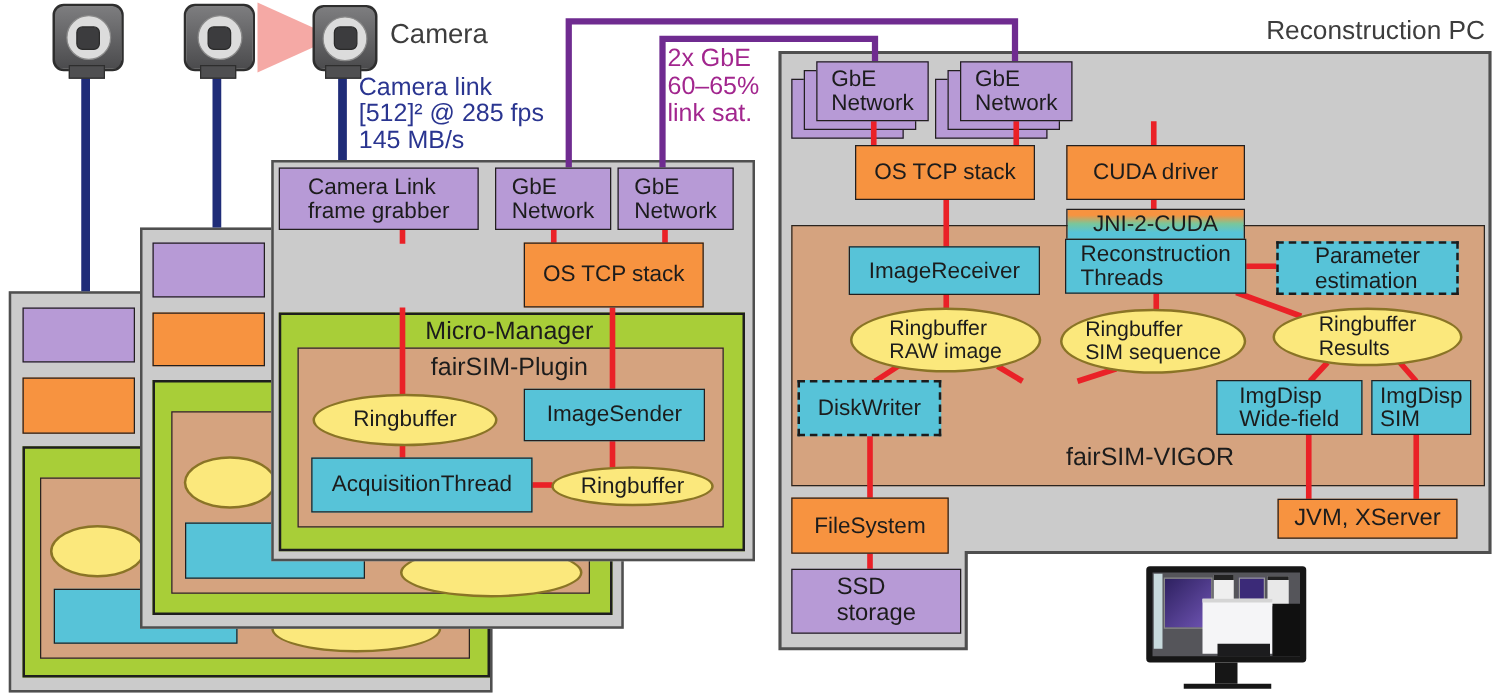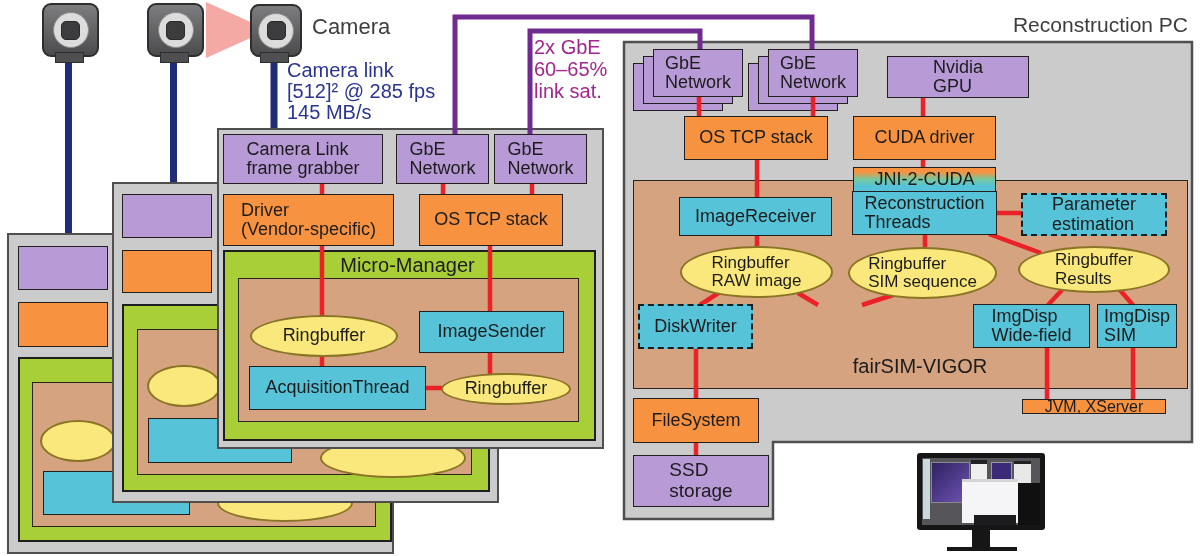--- a/index.html
+++ b/index.html
@@ -48,20 +48,21 @@
   <div class="box purple" style="left:122px;top:194px;width:90px;height:44px"></div>
   <div class="box orange" style="left:122px;top:250px;width:90px;height:43px"></div>
   <div class="box ellipse" style="left:147px;top:365px;width:74px;height:42px"></div>
   <div class="box cyan" style="left:148px;top:418px;width:144px;height:45px"></div>
   <div class="box ellipse" style="left:320px;top:438px;width:146px;height:40px"></div>
 
   <div class="abs gray" style="left:217px;top:128px;width:383px;height:317px"></div>
   <div class="abs green" style="left:223px;top:250px;width:369px;height:187px"></div>
   <div class="lbl" style="left:223px;top:254px;width:369px;text-align:center;font-size:20px">Micro-Manager</div>
   <div class="abs tan" style="left:238px;top:278px;width:339px;height:142px"></div>
+  <div class="lbl" style="left:238px;top:283px;width:339px;text-align:center;font-size:20px">fairSIM-Plugin</div>
 
   <svg class="abs" style="left:0;top:0" width="1200" height="556">
     <polygon points="624,42 1192,42 1192,442 773,442 773,519 624,519" fill="#cbcbcb" stroke="#4f4f4f" stroke-width="2.5"></polygon>
   </svg>
   <div class="abs tan" style="left:633px;top:180px;width:553px;height:207px"></div>
   <div class="lbl" style="left:770px;top:355px;width:300px;text-align:center;font-size:20px">fairSIM-VIGOR</div>
 
   <div class="box purple" style="left:633px;top:63px;width:90px;height:48px"></div>
   <div class="box purple" style="left:643px;top:56px;width:90px;height:48px"></div>
   <div class="box purple" style="left:748px;top:63px;width:90px;height:48px"></div>
@@ -107,54 +108,50 @@
       <line x1="696" y1="442" x2="696" y2="456"></line>
     </g>
   </svg>
 
   <div class="box purple" style="left:223px;top:134px;width:160px;height:50px">Camera Link
 frame grabber</div>
   <div class="box purple" style="left:396px;top:134px;width:93px;height:50px">GbE
 Network</div>
   <div class="box purple" style="left:494px;top:134px;width:93px;height:50px">GbE
 Network</div>
-  <div class="box orange" style="left:223px;top:194px;width:171px;height:52px">Driver
-(Vendor-specific)</div>
   <div class="box orange" style="left:419px;top:194px;width:144px;height:52px">OS TCP stack</div>
   <div class="box ellipse" style="left:250px;top:315px;width:148px;height:42px">Ringbuffer</div>
   <div class="box cyan" style="left:249px;top:366px;width:177px;height:44px">AcquisitionThread</div>
   <div class="box cyan" style="left:419px;top:311px;width:145px;height:42px">ImageSender</div>
   <div class="box ellipse" style="left:441px;top:373px;width:130px;height:32px">Ringbuffer</div>
 
   <div class="box purple" style="left:653px;top:49px;width:90px;height:48px">GbE
 Network</div>
   <div class="box purple" style="left:768px;top:49px;width:90px;height:48px">GbE
 Network</div>
-  <div class="box purple" style="left:887px;top:56px;width:142px;height:42px">Nvidia
-GPU</div>
   <div class="box orange" style="left:684px;top:116px;width:144px;height:44px">OS TCP stack</div>
   <div class="box orange" style="left:853px;top:116px;width:143px;height:44px">CUDA driver</div>
   <div class="box" style="left:853px;top:167px;width:143px;height:25px;background:linear-gradient(180deg,#f79340 0%,#f79340 18%,#79c79b 48%,#57c3d8 78%)">JNI-2-CUDA</div>
   <div class="box cyan" style="left:852px;top:191px;width:145px;height:44px">Reconstruction
 Threads</div>
   <div class="box cyan" style="left:679px;top:197px;width:153px;height:39px">ImageReceiver</div>
   <div class="box cyan dashed" style="left:1021px;top:193px;width:146px;height:43px">Parameter
 estimation</div>
   <div class="box ellipse" style="left:680px;top:246px;width:153px;height:52px;font-size:17px">Ringbuffer
 RAW image</div>
   <div class="box ellipse" style="left:848px;top:247px;width:149px;height:52px;font-size:17px">Ringbuffer
 SIM sequence</div>
   <div class="box ellipse" style="left:1018px;top:246px;width:152px;height:47px;font-size:17px">Ringbuffer
 Results</div>
   <div class="box cyan dashed" style="left:638px;top:304px;width:115px;height:45px">DiskWriter</div>
   <div class="box cyan" style="left:973px;top:304px;width:117px;height:44px">ImgDisp
 Wide-field</div>
   <div class="box cyan" style="left:1097px;top:304px;width:80px;height:44px">ImgDisp
 SIM</div>
-  <div class="box orange" style="left:1022px;top:399px;width:144px;height:15px;font-size:16px">JVM, XServer</div>
+  <div class="box orange" style="left:1022px;top:399px;width:144px;height:32px;font-size:19px">JVM, XServer</div>
   <div class="box orange" style="left:633px;top:398px;width:126px;height:45px">FileSystem</div>
   <div class="box purple" style="left:633px;top:455px;width:136px;height:52px;font-size:19px">SSD
 storage</div>
 
   <div class="cam" style="left:42px;top:3px;width:53px;height:50px">
     <div class="lens">
         <div class="lens-in"></div>
       </div>
   </div>
   <div class="mount" style="left:55px;top:52px;width:27px;height:9px"></div>

